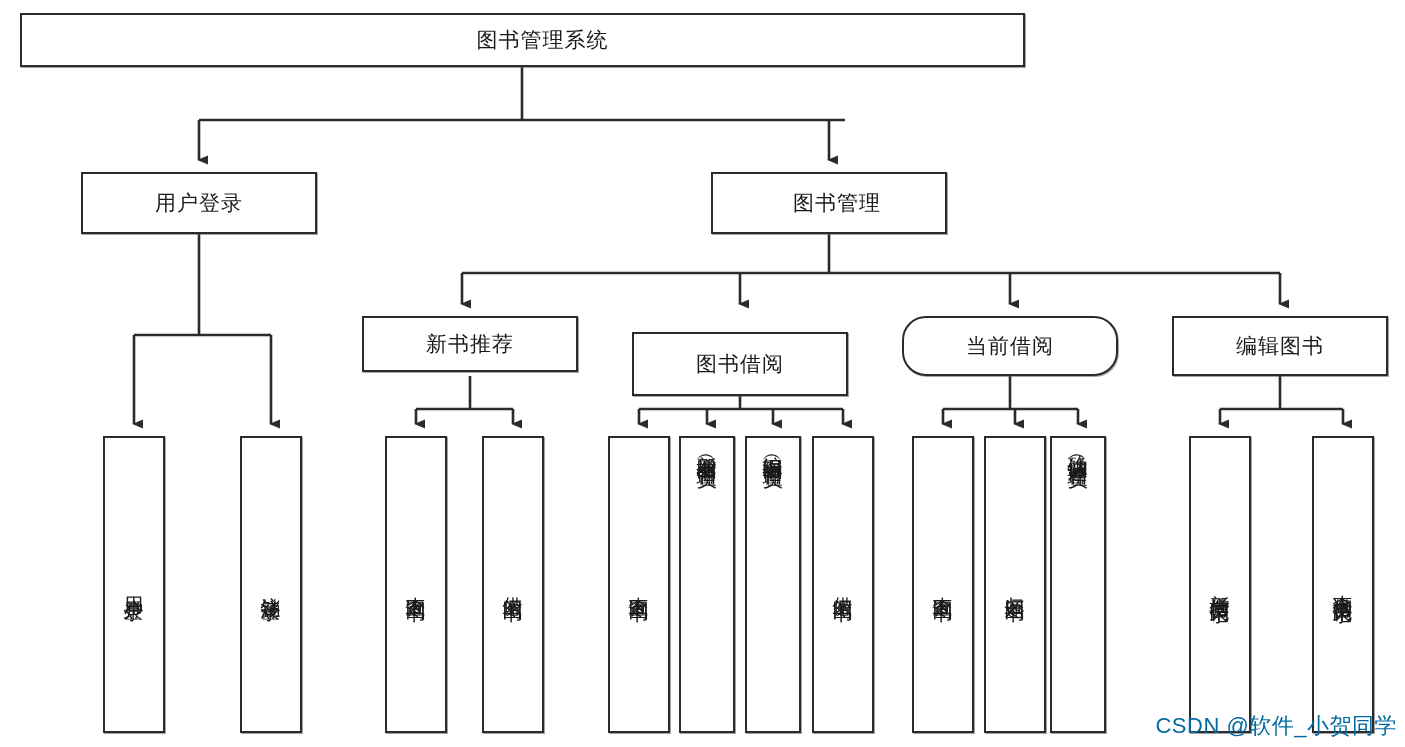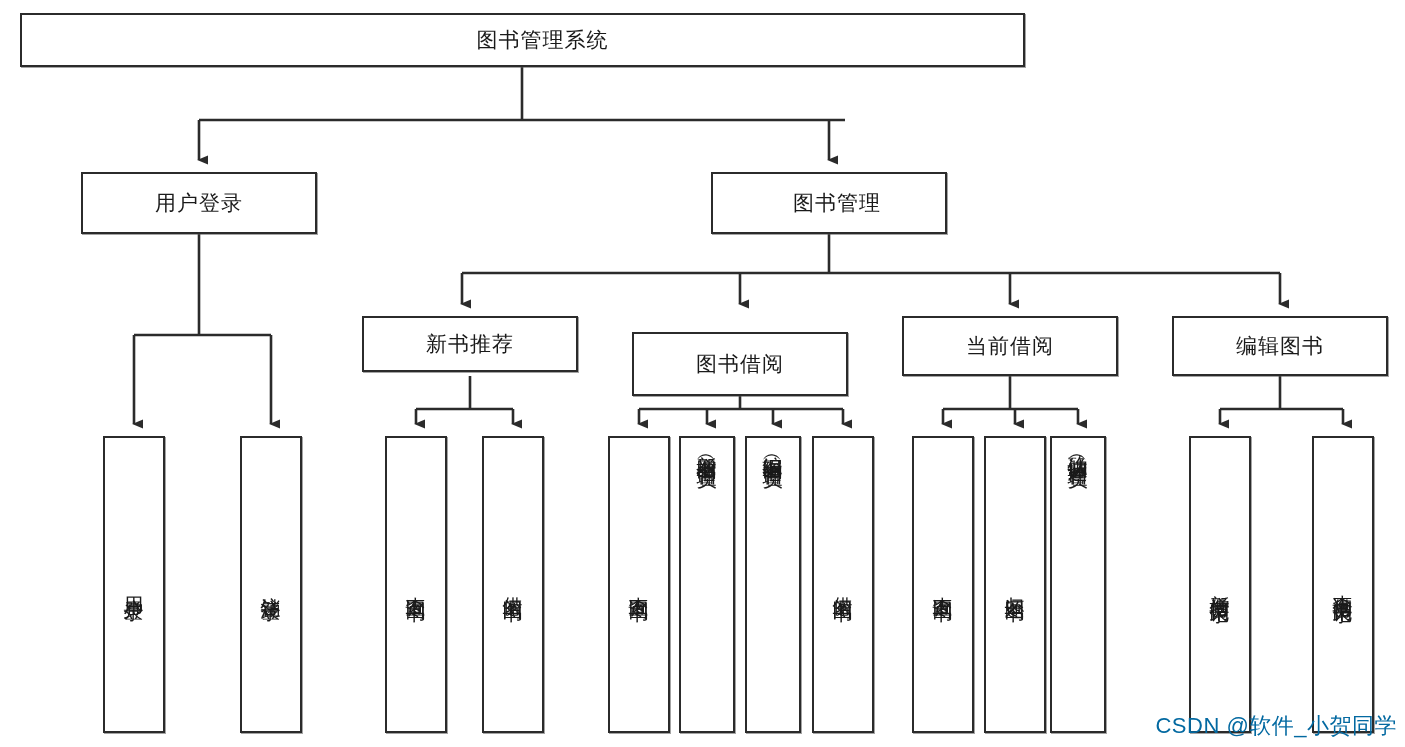--- a/index.html
+++ b/index.html
@@ -135,21 +135,21 @@
   <div class="node h" style="left: 711px; top: 172px; width: 236px; height: 62px; padding-left: 16px;">
     <span>图书管理</span>
   </div>
 
   <div class="node h" style="left: 362px; top: 316px; width: 216px; height: 56px;">
     <span>新书推荐</span>
   </div>
   <div class="node h" style="left: 632px; top: 332px; width: 216px; height: 64px;">
     <span>图书借阅</span>
   </div>
-  <div class="node h" style="left: 902px; top: 316px; width: 216px; height: 60px;">
+  <div class="node h" style="left: 902px; top: 316px; width: 216px; height: 60px; border-radius: 24px;">
     <span>当前借阅</span>
   </div>
   <div class="node h" style="left: 1172px; top: 316px; width: 216px; height: 60px;">
     <span>编辑图书</span>
   </div>
 
   <div class="node v mid" style="left: 103px; top: 436px; width: 62px; height: 297px;">
     <span class="vtext">用户登录</span>
   </div>
   <div class="node v mid" style="left: 240px; top: 436px; width: 62px; height: 297px;">

